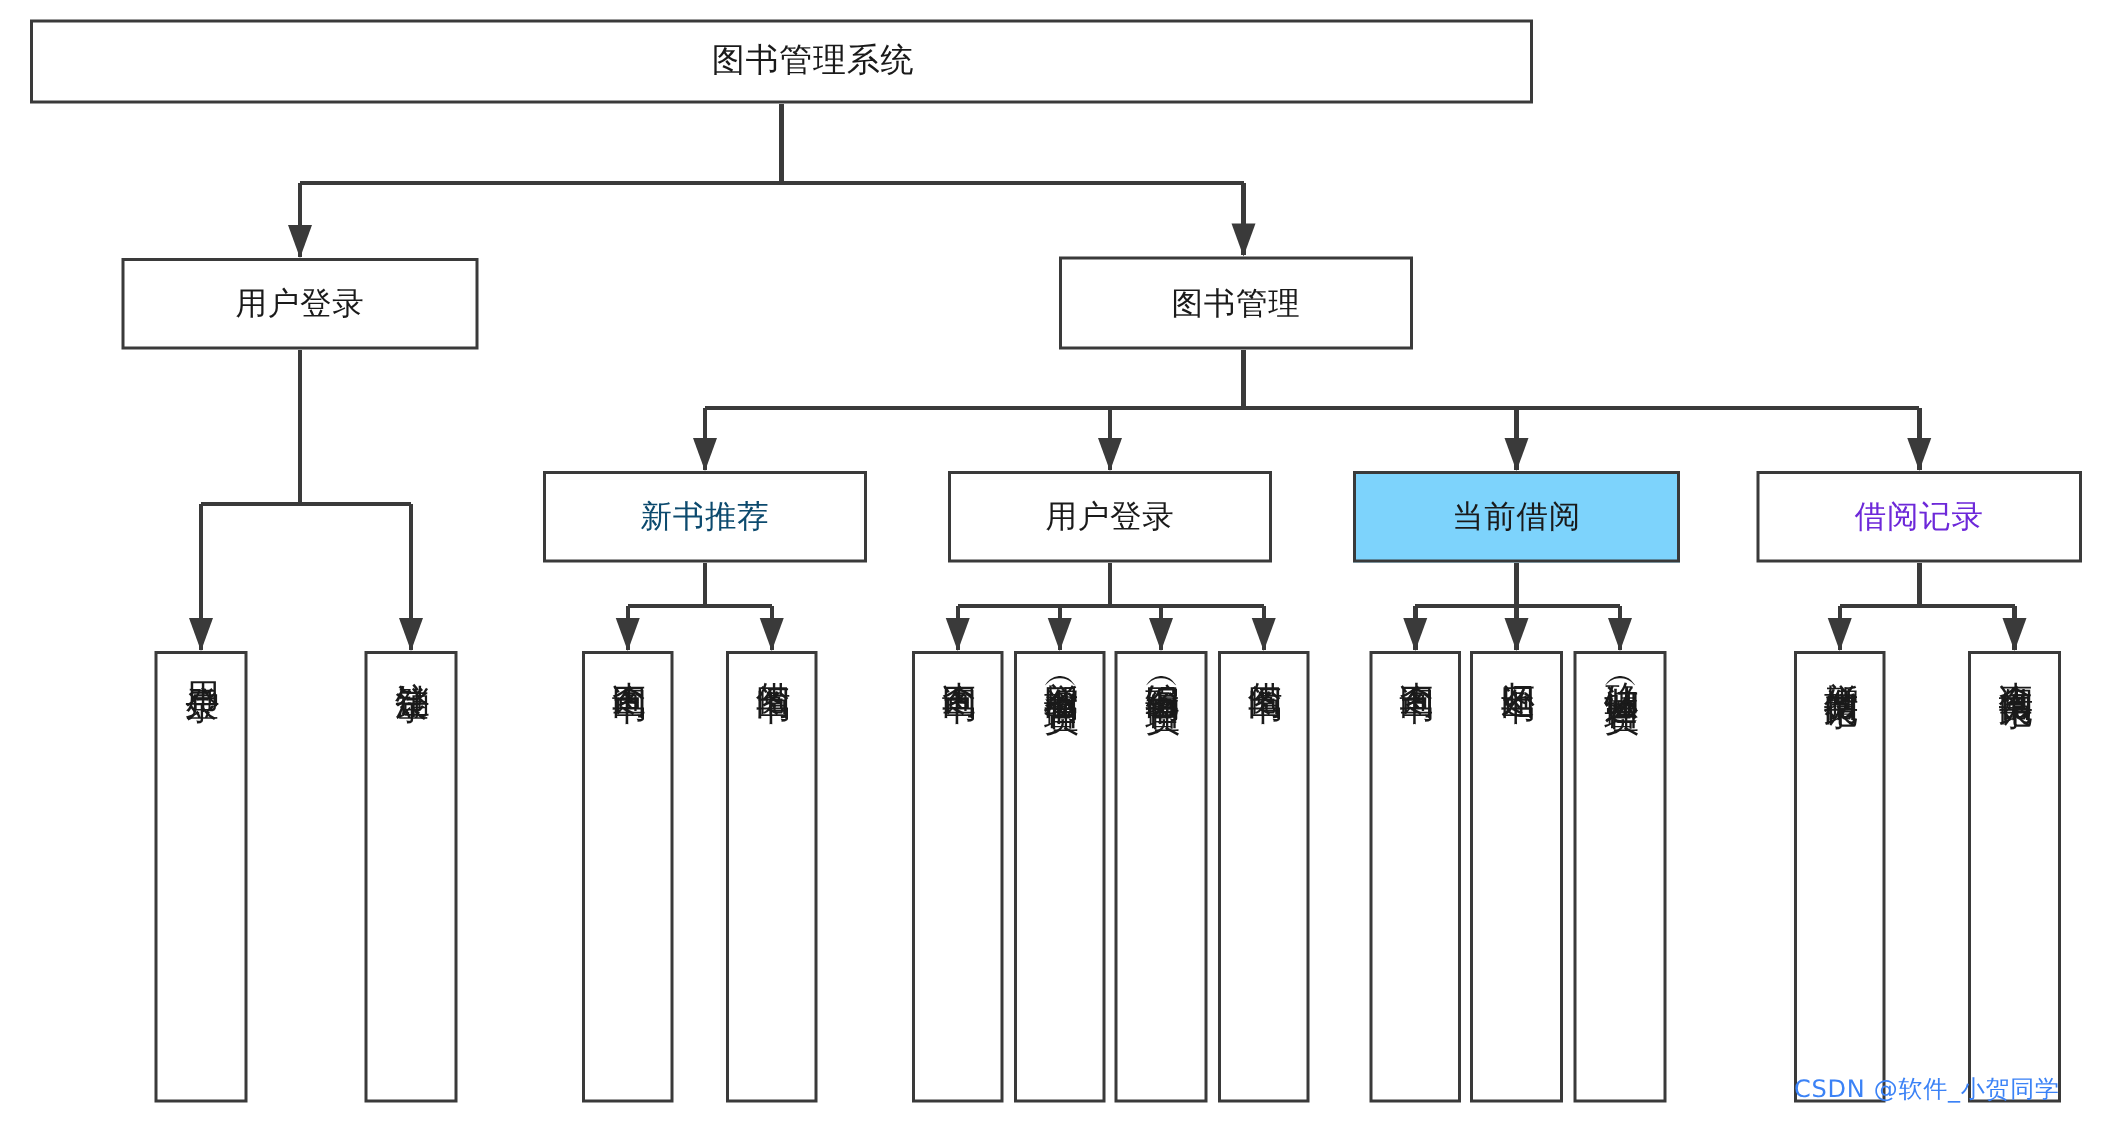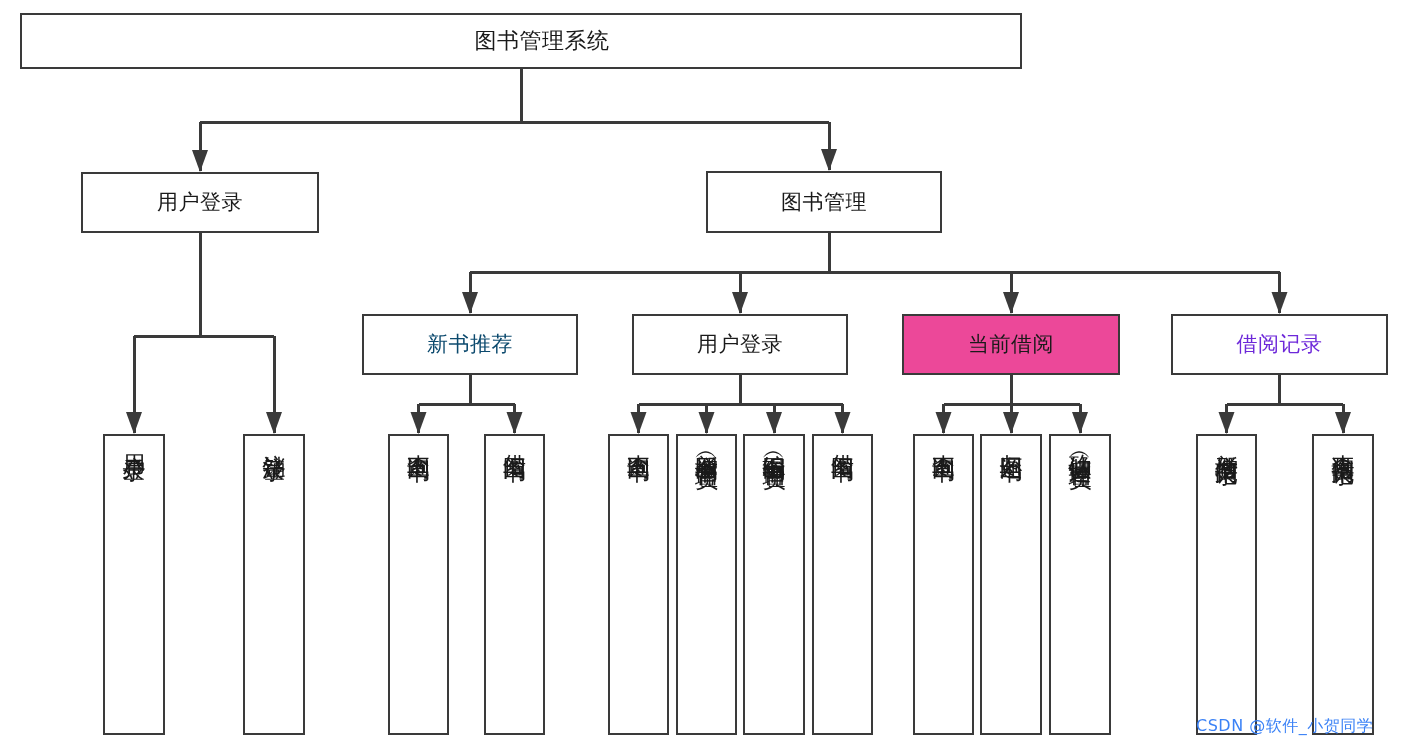--- a/index.html
+++ b/index.html
@@ -127,21 +127,21 @@
       </div>
       <div class="node" style="left: 706px; top: 171px; width: 236px; height: 62px; border-color: rgb(58, 58, 58); background: rgb(255, 255, 255); color: rgb(26, 26, 26);">
         <span class="label">图书管理</span>
       </div>
       <div class="node" style="left: 362px; top: 314px; width: 216px; height: 61px; border-color: rgb(58, 58, 58); background: rgb(255, 255, 255); color: #0c4a6e;">
         <span class="label">新书推荐</span>
       </div>
       <div class="node" style="left: 632px; top: 314px; width: 216px; height: 61px; border-color: rgb(58, 58, 58); background: rgb(255, 255, 255); color: rgb(26, 26, 26);">
         <span class="label">用户登录</span>
       </div>
-      <div class="node" style="left: 902px; top: 314px; width: 218px; height: 61px; border-color: rgb(58, 58, 58); background: #ec4899; color: rgb(26, 26, 26);">
+      <div class="node" style="left: 902px; top: 314px; width: 218px; height: 61px; border-color: rgb(58, 58, 58); background: #7dd3fc; color: rgb(26, 26, 26);">
         <span class="label">当前借阅</span>
       </div>
       <div class="node" style="left: 1171px; top: 314px; width: 217px; height: 61px; border-color: rgb(58, 58, 58); background: rgb(255, 255, 255); color: #6d28d9;">
         <span class="label">借阅记录</span>
       </div>
       <div class="node vertical" style="left: 103px; top: 434px; width: 62px; height: 301px; border-color: rgb(58, 58, 58); background: rgb(255, 255, 255); color: rgb(26, 26, 26);">
         <span class="label">用户登录</span>
       </div>
       <div class="node vertical" style="left: 243px; top: 434px; width: 62px; height: 301px; border-color: rgb(58, 58, 58); background: rgb(255, 255, 255); color: rgb(26, 26, 26);">
         <span class="label">注销登录</span>

